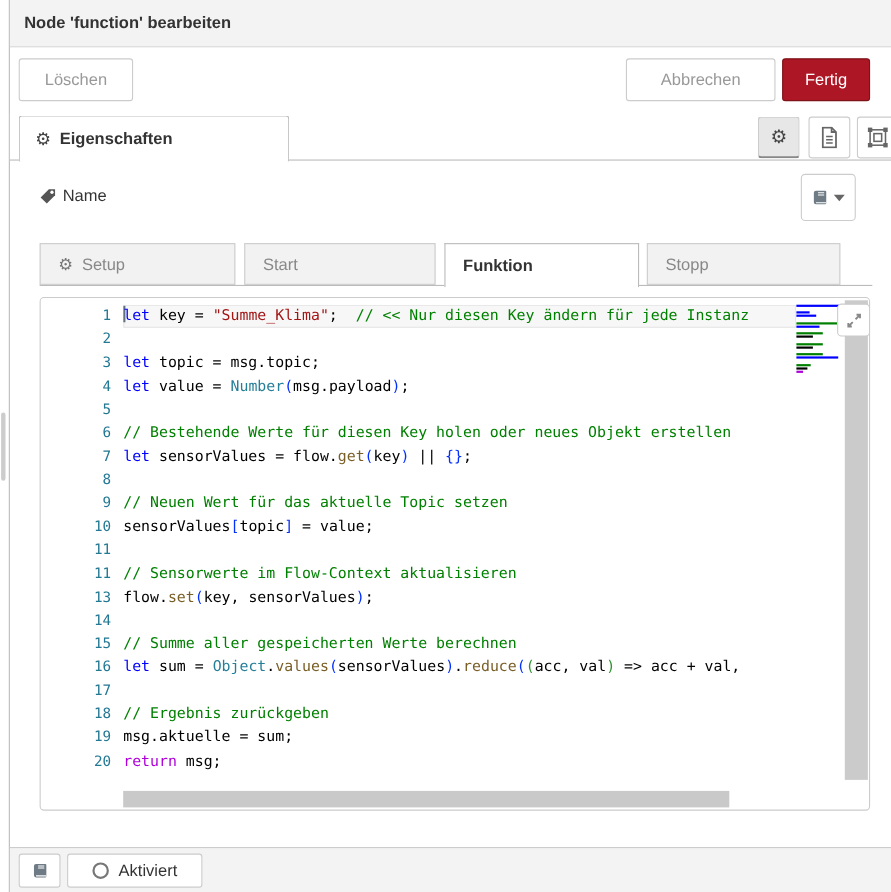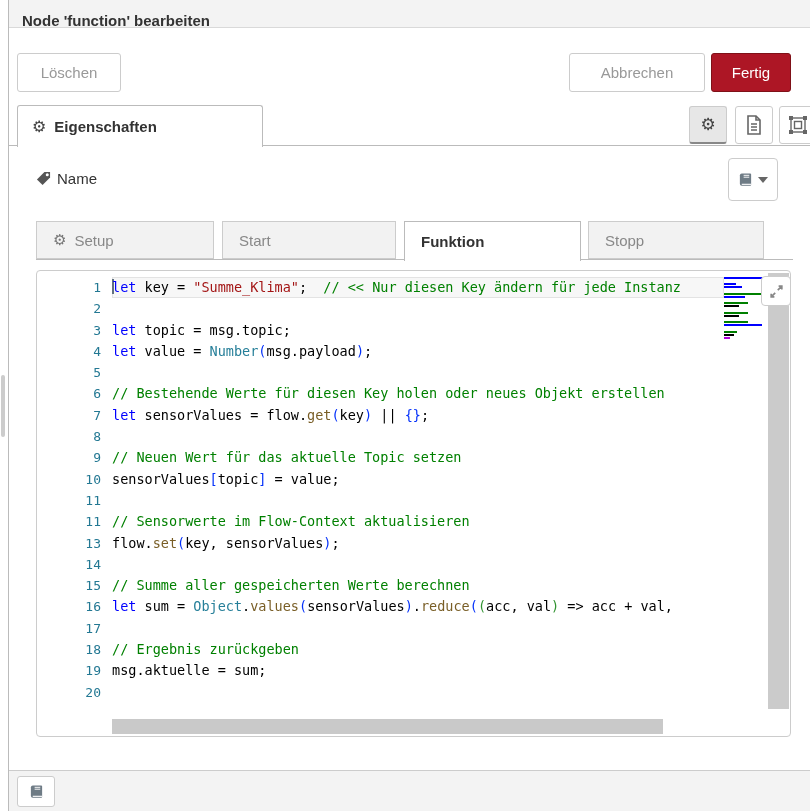--- a/index.html
+++ b/index.html
@@ -4,21 +4,21 @@
 <style>
   * { box-sizing: border-box; margin: 0; padding: 0; }
   html,body { width:810px; height:811px; background:#fff; font-family:"Liberation Sans", sans-serif; overflow:hidden; }
   .stage { position:relative; width:810px; height:811px; background:#fff; }
 
   .grip { position:absolute; left:1px; top:375px; width:4px; height:62px; background:#ccc; border-radius:2px; }
 
   .tray { position:absolute; left:8px; top:0; width:802px; height:811px; background:#fff; border-left:1px solid #bbb; }
 
   
-  .hdr { position:absolute; left:0; top:0; width:802px; height:28px; background:#f3f3f3; border-bottom:1px solid #d9d9d9; }
+  .hdr { position:absolute; left:0; top:0; width:802px; height:43px; background:#f3f3f3; border-bottom:1px solid #d9d9d9; }
   .hdr-title { position:absolute; left:13px; top:12px; font-size:15px; font-weight:bold; color:#333; }
 
   
   .btn { position:absolute; height:39px; background:#fff; border:1px solid #ccc; border-radius:3px; font-size:15px; color:#999; text-align:center; cursor:pointer; font-family:"Liberation Sans",sans-serif; }
   .btn-delete { left:8px; top:53px; width:104px; }
   .btn-cancel { left:560px; top:53px; width:136px; }
   .btn-done { left:702px; top:53px; width:80px; color:#fff; border:1px solid #7f1118; }
 
   
   .tabrow { position:absolute; left:0; top:103px; width:802px; height:43px; background:#fff; border-bottom:1px solid #bbb; }
@@ -183,20 +183,21 @@
           <div class="cl"><span style="color: rgb(0, 0, 0);">sensorValues</span><span style="color: rgb(4, 49, 250);">[</span><span style="color: rgb(0, 0, 0);">topic</span><span style="color: rgb(4, 49, 250);">]</span><span style="color: rgb(0, 0, 0);"> = value;</span></div>
           <div class="cl"></div>
           <div class="cl"><span style="color: rgb(0, 128, 0);">// Sensorwerte im Flow-Context aktualisieren</span></div>
           <div class="cl"><span style="color: rgb(0, 0, 0);">flow.</span><span style="color: rgb(121, 94, 38);">set</span><span style="color: rgb(4, 49, 250);">(</span><span style="color: rgb(0, 0, 0);">key, sensorValues</span><span style="color: rgb(4, 49, 250);">)</span><span style="color: rgb(0, 0, 0);">;</span></div>
           <div class="cl"></div>
           <div class="cl"><span style="color: rgb(0, 128, 0);">// Summe aller gespeicherten Werte berechnen</span></div>
           <div class="cl"><span style="color: rgb(0, 0, 255);">let</span><span style="color: rgb(0, 0, 0);"> sum = </span><span style="color: rgb(38, 127, 153);">Object</span><span style="color: rgb(0, 0, 0);">.</span><span style="color: rgb(121, 94, 38);">values</span><span style="color: rgb(4, 49, 250);">(</span><span style="color: rgb(0, 0, 0);">sensorValues</span><span style="color: rgb(4, 49, 250);">)</span><span style="color: rgb(0, 0, 0);">.</span><span style="color: rgb(121, 94, 38);">reduce</span><span style="color: rgb(4, 49, 250);">(</span><span style="color: rgb(49, 147, 49);">(</span><span style="color: rgb(0, 0, 0);">acc, val</span><span style="color: rgb(49, 147, 49);">)</span><span style="color: rgb(0, 0, 0);"> =&gt; acc + val,</span></div>
           <div class="cl"></div>
           <div class="cl"><span style="color: rgb(0, 128, 0);">// Ergebnis zurückgeben</span></div>
           <div class="cl"><span style="color: rgb(0, 0, 0);">msg.aktuelle = sum;</span></div>
+          <div class="cl"><span style="color: rgb(175, 0, 219);">return</span><span style="color: rgb(0, 0, 0);"> msg;</span></div>
         </div>
       <div class="minimap">
           <div class="mm-row">
             <div class="mm-bar" style="width: 38.5px; background: rgb(0, 0, 255);"></div>
           </div>
           <div class="mm-row"></div>
           <div class="mm-row">
             <div class="mm-bar" style="width: 12.1px; background: rgb(0, 0, 255);"></div>
           </div>
           <div class="mm-row">
@@ -251,16 +252,20 @@
     </div>
 
     <div class="footer">
       <div class="foot-book">
         <svg width="15" height="16" viewBox="0 0 16 16">
             <path d="M4 1 h9 a1 1 0 0 1 1 1 v11 a1 1 0 0 1 -1 1 h-9 a2 2 0 0 1 -2 -2 v-9 a2 2 0 0 1 2 -2 z" fill="#6e7b85"></path>
             <path d="M4 12.6 h10" stroke="#fff" stroke-width="1.2"></path>
             <path d="M6 3 h6 M6 5 h6" stroke="#fff" stroke-width="1"></path>
           </svg>
       </div>
+      <div class="foot-enabled">
+        <span class="circle"></span>
+        <span class="lbl">Aktiviert</span>
+      </div>
     </div>
 
   </div>
 </div>
 
 </body></html>

